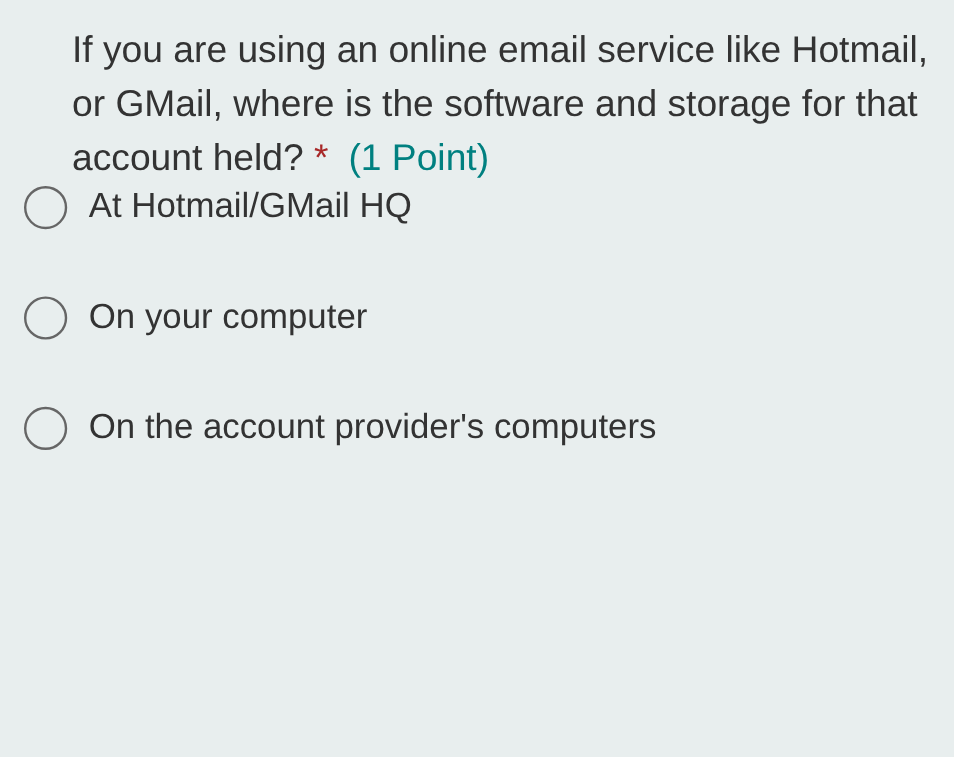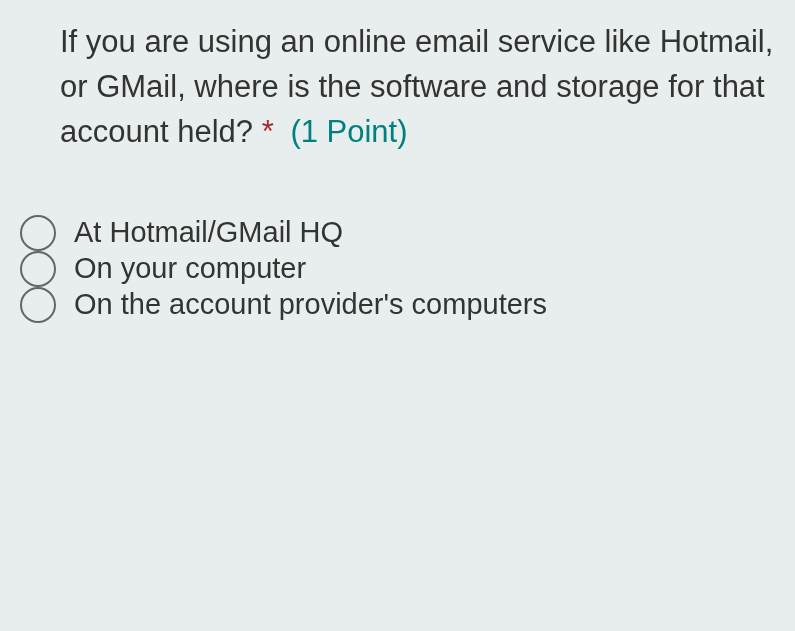--- a/index.html
+++ b/index.html
@@ -15,33 +15,33 @@
       padding: 20px 10px 10px 10px;
     }
     .question-container {
       width: 100%;
     }
     .question-text {
       font-size: 31px;
       line-height: 1.45;
       color: #333333;
       margin-left: 50px;
-      margin-bottom: 60px;
       font-weight: 400;
     }
     .required-mark {
       color: #a82828;
     }
     .points-text {
       color: #008080;
       margin-left: 8px;
     }
     .options-container {
       display: flex;
       flex-direction: column;
+      gap: 56px;
       padding-left: 10px;
     }
     .option-row {
       display: flex;
       align-items: center;
       gap: 18px;
       cursor: pointer;
     }
     .radio-button {
       width: 36px;

